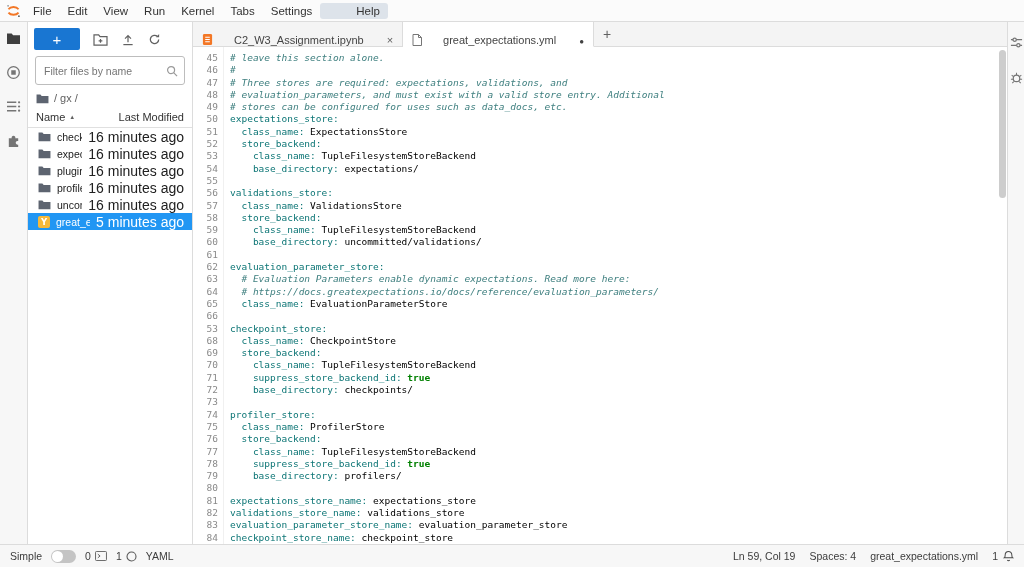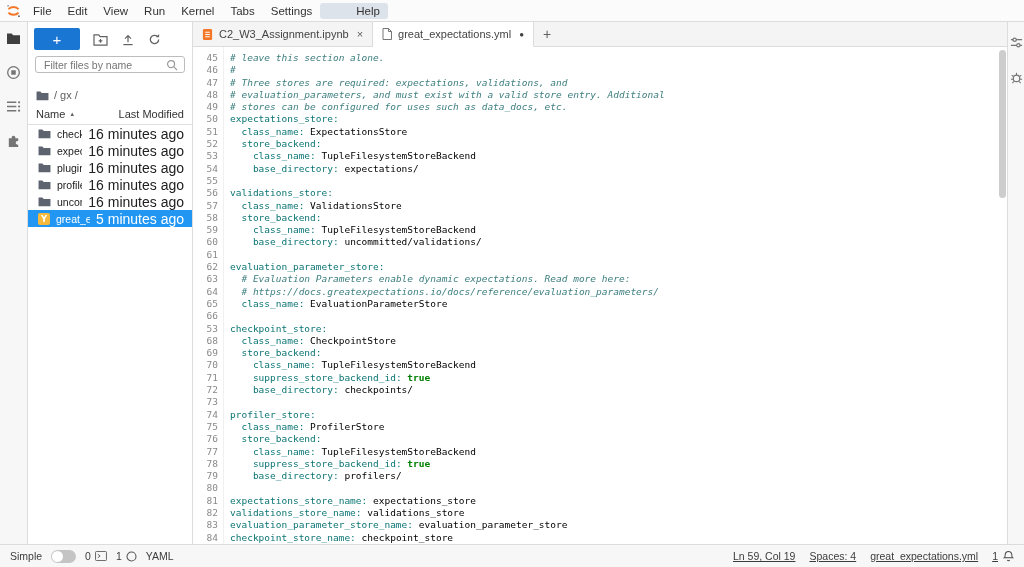--- a/index.html
+++ b/index.html
@@ -21,38 +21,38 @@
     display:flex; flex-direction:column; align-items:center; padding-top:10px; gap:20px; }
   .rightstrip { width:17px; background:#f7f7f7; border-left:1px solid #dcdcdc;
     display:flex; flex-direction:column; align-items:center; padding-top:14px; gap:22px; }
 
   
   .filebrowser { width:165px; background:#fff; border-right:1px solid #dcdcdc;
     display:flex; flex-direction:column; font-size:11px; }
   .fb-toolbar { display:flex; align-items:center; padding:6px 8px 5px 6px; gap:13px; }
   .new-btn { width:46px; height:22px; background:var(--accent,#1976d2); color:#fff; border:none;
     border-radius:2px; font-size:15px; line-height:1; display:flex; align-items:center; justify-content:center; }
-  .fb-filter { margin:1px 7px 15px; border:1px solid #bdbdbd; border-radius:3px; height:17px;
+  .fb-filter { margin:1px 7px 6px; border:1px solid #bdbdbd; border-radius:3px; height:29px;
     display:flex; align-items:center; padding:0 6px; background:#fff; }
   .fb-filter input { border:none; outline:none; flex:1; font-size:10.5px; color:#616161; min-width:0;
     font-family:"Liberation Sans","DejaVu Sans",sans-serif; }
   .fb-breadcrumb { display:flex; align-items:center; gap:5px; padding:1px 8px 5px; color:#5f5f5f; }
   .fb-header { display:flex; justify-content:space-between; align-items:center;
     padding:2px 8px 4px; border-bottom:1px solid #e0e0e0; color:#333; }
   .fb-header .col-name { display:flex; align-items:center; gap:4px; }
   .frow { display:flex; align-items:center; height:17px; padding:0 8px 0 10px; gap:6px; }
   .frow .fname { flex:1; white-space:nowrap; overflow:hidden; font-size:10.5px; }
   .frow .ftime { font-size:14px; white-space:nowrap; }
   .frow.selected { background:var(--selection,#2196f3); color:#fff; }
 
   
   .main { flex:1; min-width:0; display:flex; flex-direction:column; background:#fff; }
   .tabbar { height:25px; background:#f4f4f4; border-bottom:1px solid #dcdcdc;
     display:flex; align-items:stretch; }
-  .tab { display:flex; align-items:center; gap:6px; padding:0 9px; font-size:11px; color:#444;
+  .tab { display:flex; align-items:flex-end; gap:21px; padding:0 9px; font-size:11px; color:#444;
     border-right:1px solid #dcdcdc; background:#f4f4f4; }
   .tab.active { background:#fff; margin-bottom:-1px; border-bottom:1px solid #fff; }
   .tab .close { color:#616161; font-size:11px; margin-left:2px; }
   .tab .dirty { color:#424242; font-size:8px; margin-left:2px; }
   .add-tab { width:26px; display:flex; align-items:center; justify-content:center;
     color:#616161; font-size:14px; }
 
   .editor { flex:1; display:flex; position:relative; overflow:hidden;
     font-family:"DejaVu Sans Mono","Liberation Mono",monospace; }
   .gutter { width:31px; padding:5px 5px 0 0; text-align:right; color:#8a8a8a;
@@ -68,21 +68,21 @@
   .sb-track { position:absolute; right:0; top:0; width:9px; height:100%; background:transparent; }
   .sb-thumb { position:absolute; top:3px; right:1px; width:7px; height:148px;
     background:#cdcdcd; border-radius:4px; }
 
   
   .statusbar { height:23px; border-top:1px solid #dcdcdc; background:#f7f7f7;
     display:flex; align-items:center; justify-content:space-between; padding:0 10px;
     font-size:10.5px; color:#3c3c3c; }
   .sb-left, .sb-right { display:flex; align-items:center; }
   .sb-left > * { margin-right:9px; }
-  .sb-right > * { margin-left:14px;text-decoration:underline; }
+  .sb-right > * { margin-left:14px; }
   .toggle { width:25px; height:13px; border-radius:7px; background:#c4c4c4; position:relative; }
   .toggle::after { content:""; position:absolute; left:1px; top:1px; width:11px; height:11px;
     border-radius:50%; background:#fff; }
   .count-group { display:flex; align-items:center; gap:4px; }
   .notif { display:flex; align-items:center; gap:5px; }
   .icn { display:inline-flex; align-items:center; line-height:0; }
 </style>
 </head>
 <body>
 

